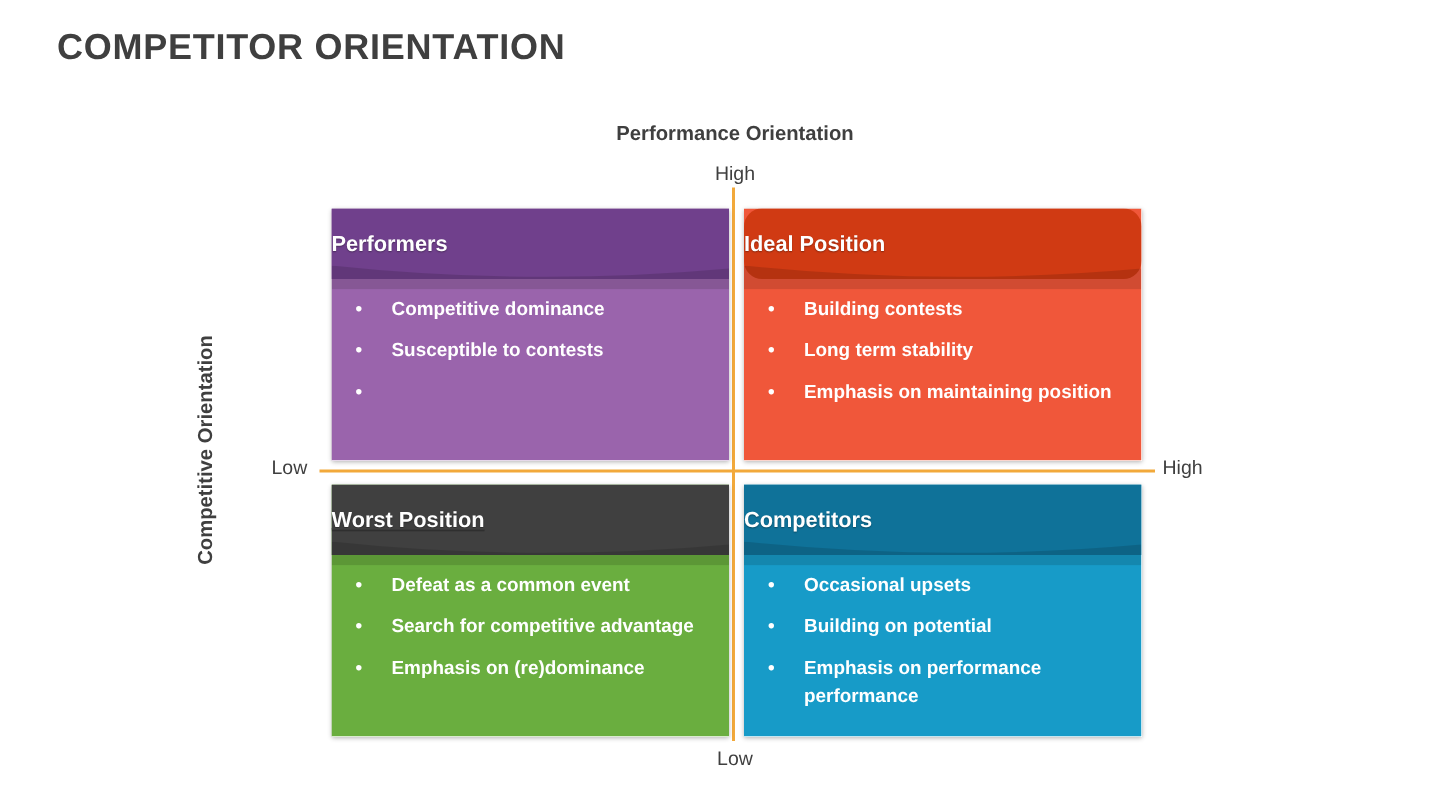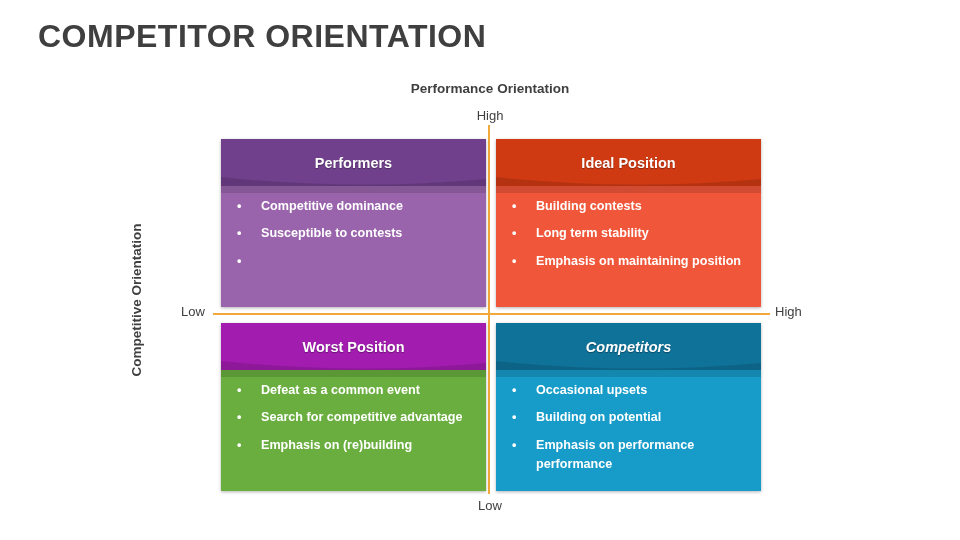--- a/index.html
+++ b/index.html
@@ -14,21 +14,21 @@
     overflow: hidden;
     font-family: "Liberation Sans", sans-serif;
     color: #404040;
   }
 
   
   #page-title {
     position: absolute;
     left: 38px;
     top: 18px;
-    font-size: 32px;
+    font-size: 24px;
     font-weight: bold;
     letter-spacing: 0.5px;
     color: #3f3f3f;
   }
 
   
   #top-axis-title {
     position: absolute;
     left: 0;
     top: 81px;
@@ -120,21 +120,20 @@
     width: 100%;
     height: 100%;
   }
   .q-head {
     position: absolute;
     left: 0; top: 0;
     width: 100%;
     height: 47px;
     display: flex;
     align-items: center;
-    justify-content: center;
   }
   .q-head-curve {
     position: absolute;
     left: 0;
     top: 38px;
     width: 100%;
     height: 16px;
     overflow: hidden;
   }
   .q-head-curve svg { display: block; width: 100%; height: 100%; }
@@ -200,55 +199,55 @@
   </div>
   <ul class="q-list">
     <li class="q-item"><span class="q-bullet">•</span><span>Competitive dominance</span></li>
     <li class="q-item"><span class="q-bullet">•</span><span>Susceptible to contests</span></li>
     <li class="q-item"><span class="q-bullet">•</span></li>
   </ul>
 </div>
 
 <div class="quadrant" id="quadrant-ideal">
   <div class="q-body" style="background: rgb(240, 87, 58);"></div>
-  <div class="q-head" style="background: rgb(208, 58, 19);">
+  <div class="q-head" style="background: rgb(208, 58, 19); border-radius: 12px;">
     <span class="q-title">Ideal Position</span>
   </div>
   <div class="q-head-curve">
     <svg viewBox="0 0 265 16" preserveAspectRatio="none">
         <path d="M0,0 Q132,14 265,2 L265,16 L0,16 Z" fill="rgba(0,0,0,0.13)"></path>
       </svg>
   </div>
   <ul class="q-list">
     <li class="q-item"><span class="q-bullet">•</span><span>Building contests</span></li>
     <li class="q-item"><span class="q-bullet">•</span><span>Long term stability</span></li>
     <li class="q-item"><span class="q-bullet">•</span><span>Emphasis on maintaining position</span></li>
   </ul>
 </div>
 
 <div class="quadrant" id="quadrant-worst">
   <div class="q-body" style="background: rgb(106, 174, 63);"></div>
-  <div class="q-head" style="background: #a21caf;">
+  <div class="q-head" style="background: #404040; text-decoration: underline;">
     <span class="q-title">Worst Position</span>
   </div>
   <div class="q-head-curve">
     <svg viewBox="0 0 265 16" preserveAspectRatio="none">
         <path d="M0,0 Q132,14 265,2 L265,16 L0,16 Z" fill="rgba(0,0,0,0.13)"></path>
       </svg>
   </div>
   <ul class="q-list">
     <li class="q-item"><span class="q-bullet">•</span><span>Defeat as a common event</span></li>
     <li class="q-item"><span class="q-bullet">•</span><span>Search for competitive advantage</span></li>
-    <li class="q-item"><span class="q-bullet">•</span><span>Emphasis on (re)building</span></li>
+    <li class="q-item"><span class="q-bullet">•</span><span>Emphasis on (re)dominance</span></li>
   </ul>
 </div>
 
 <div class="quadrant" id="quadrant-competitors">
   <div class="q-body" style="background: rgb(23, 155, 200);"></div>
-  <div class="q-head" style="background: rgb(15, 114, 153); font-style: italic;">
+  <div class="q-head" style="background: rgb(15, 114, 153);">
     <span class="q-title">Competitors</span>
   </div>
   <div class="q-head-curve">
     <svg viewBox="0 0 265 16" preserveAspectRatio="none">
         <path d="M0,0 Q132,14 265,2 L265,16 L0,16 Z" fill="rgba(0,0,0,0.13)"></path>
       </svg>
   </div>
   <ul class="q-list">
     <li class="q-item"><span class="q-bullet">•</span><span>Occasional upsets</span></li>
     <li class="q-item"><span class="q-bullet">•</span><span>Building on potential</span></li>

